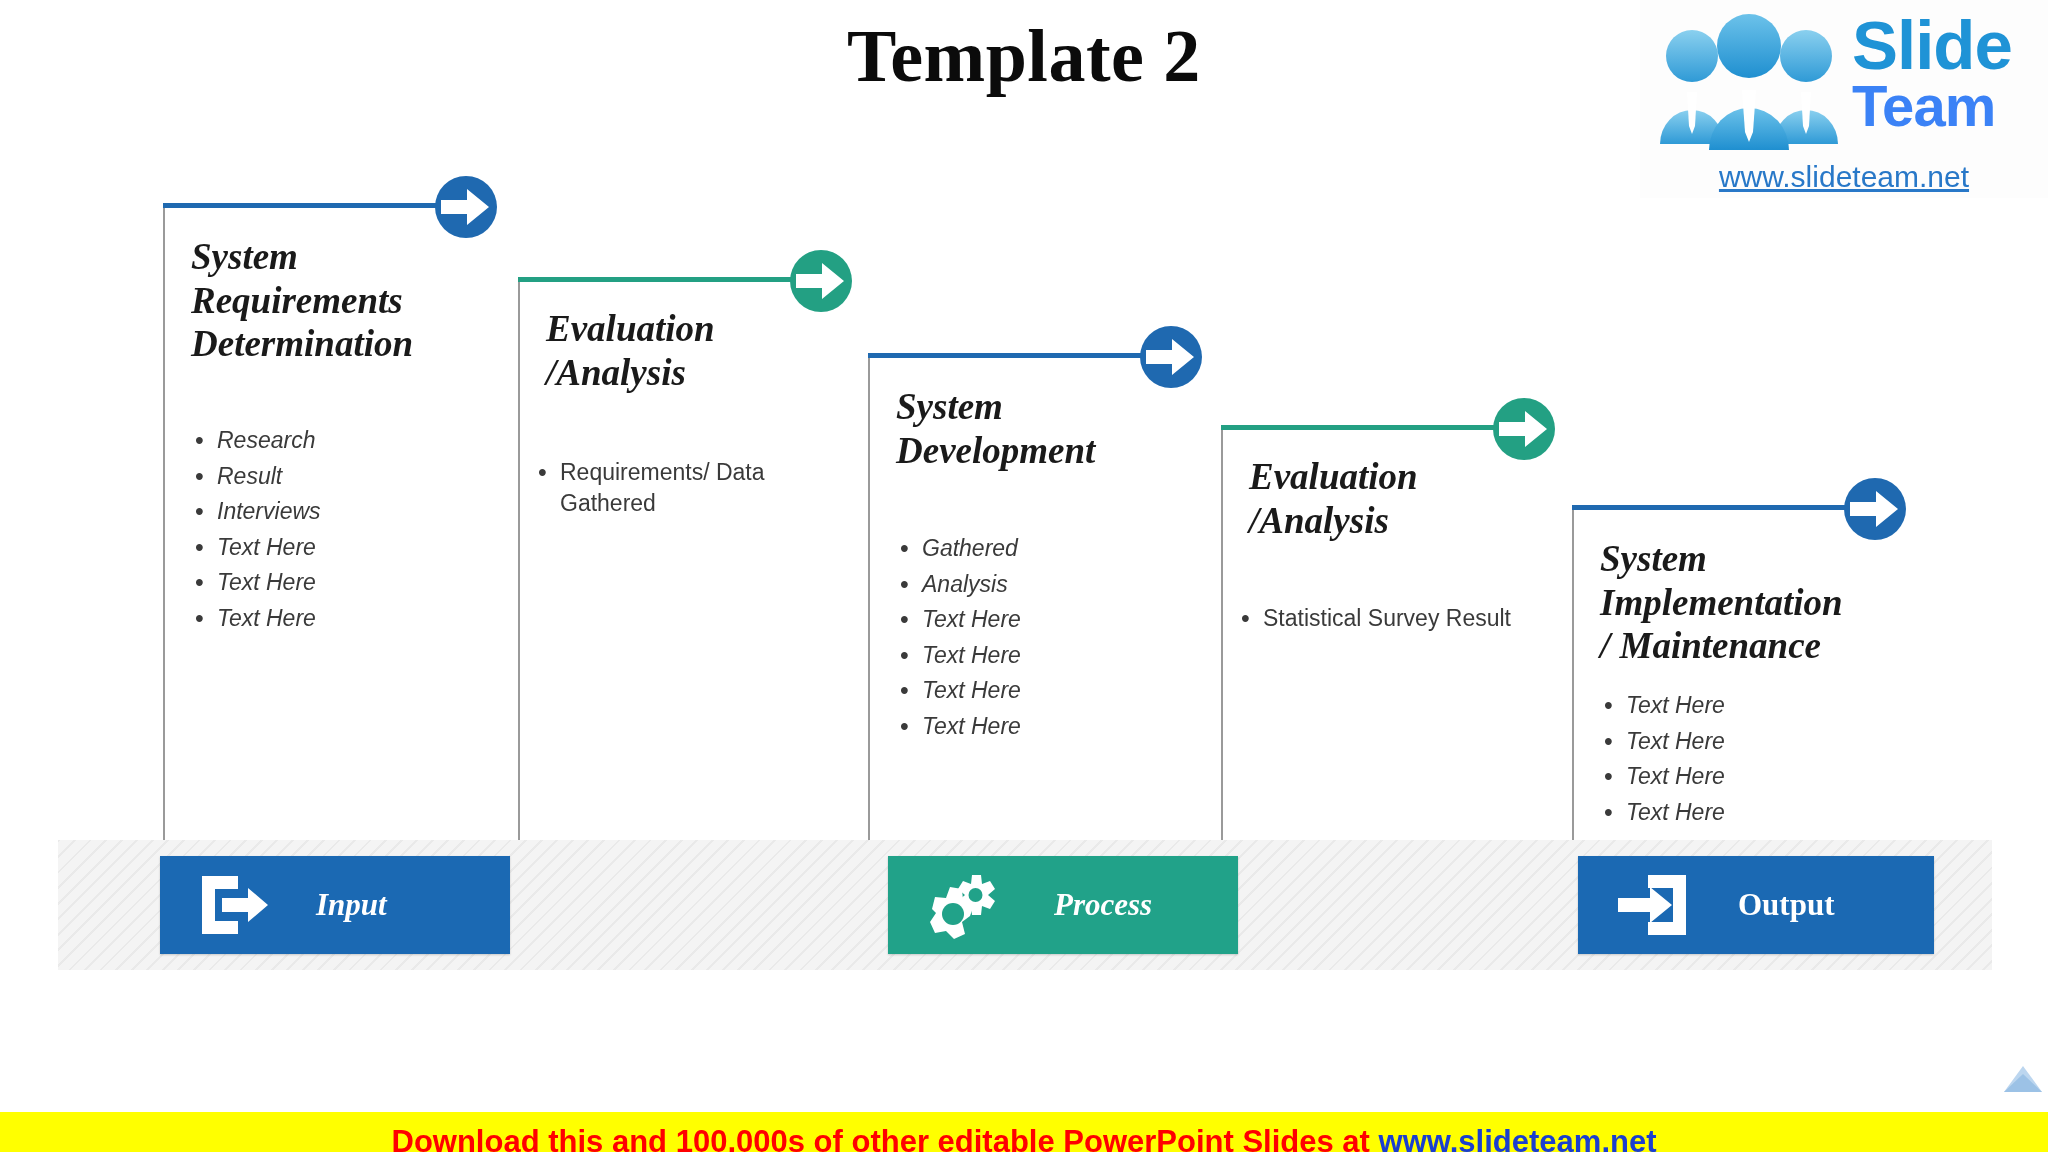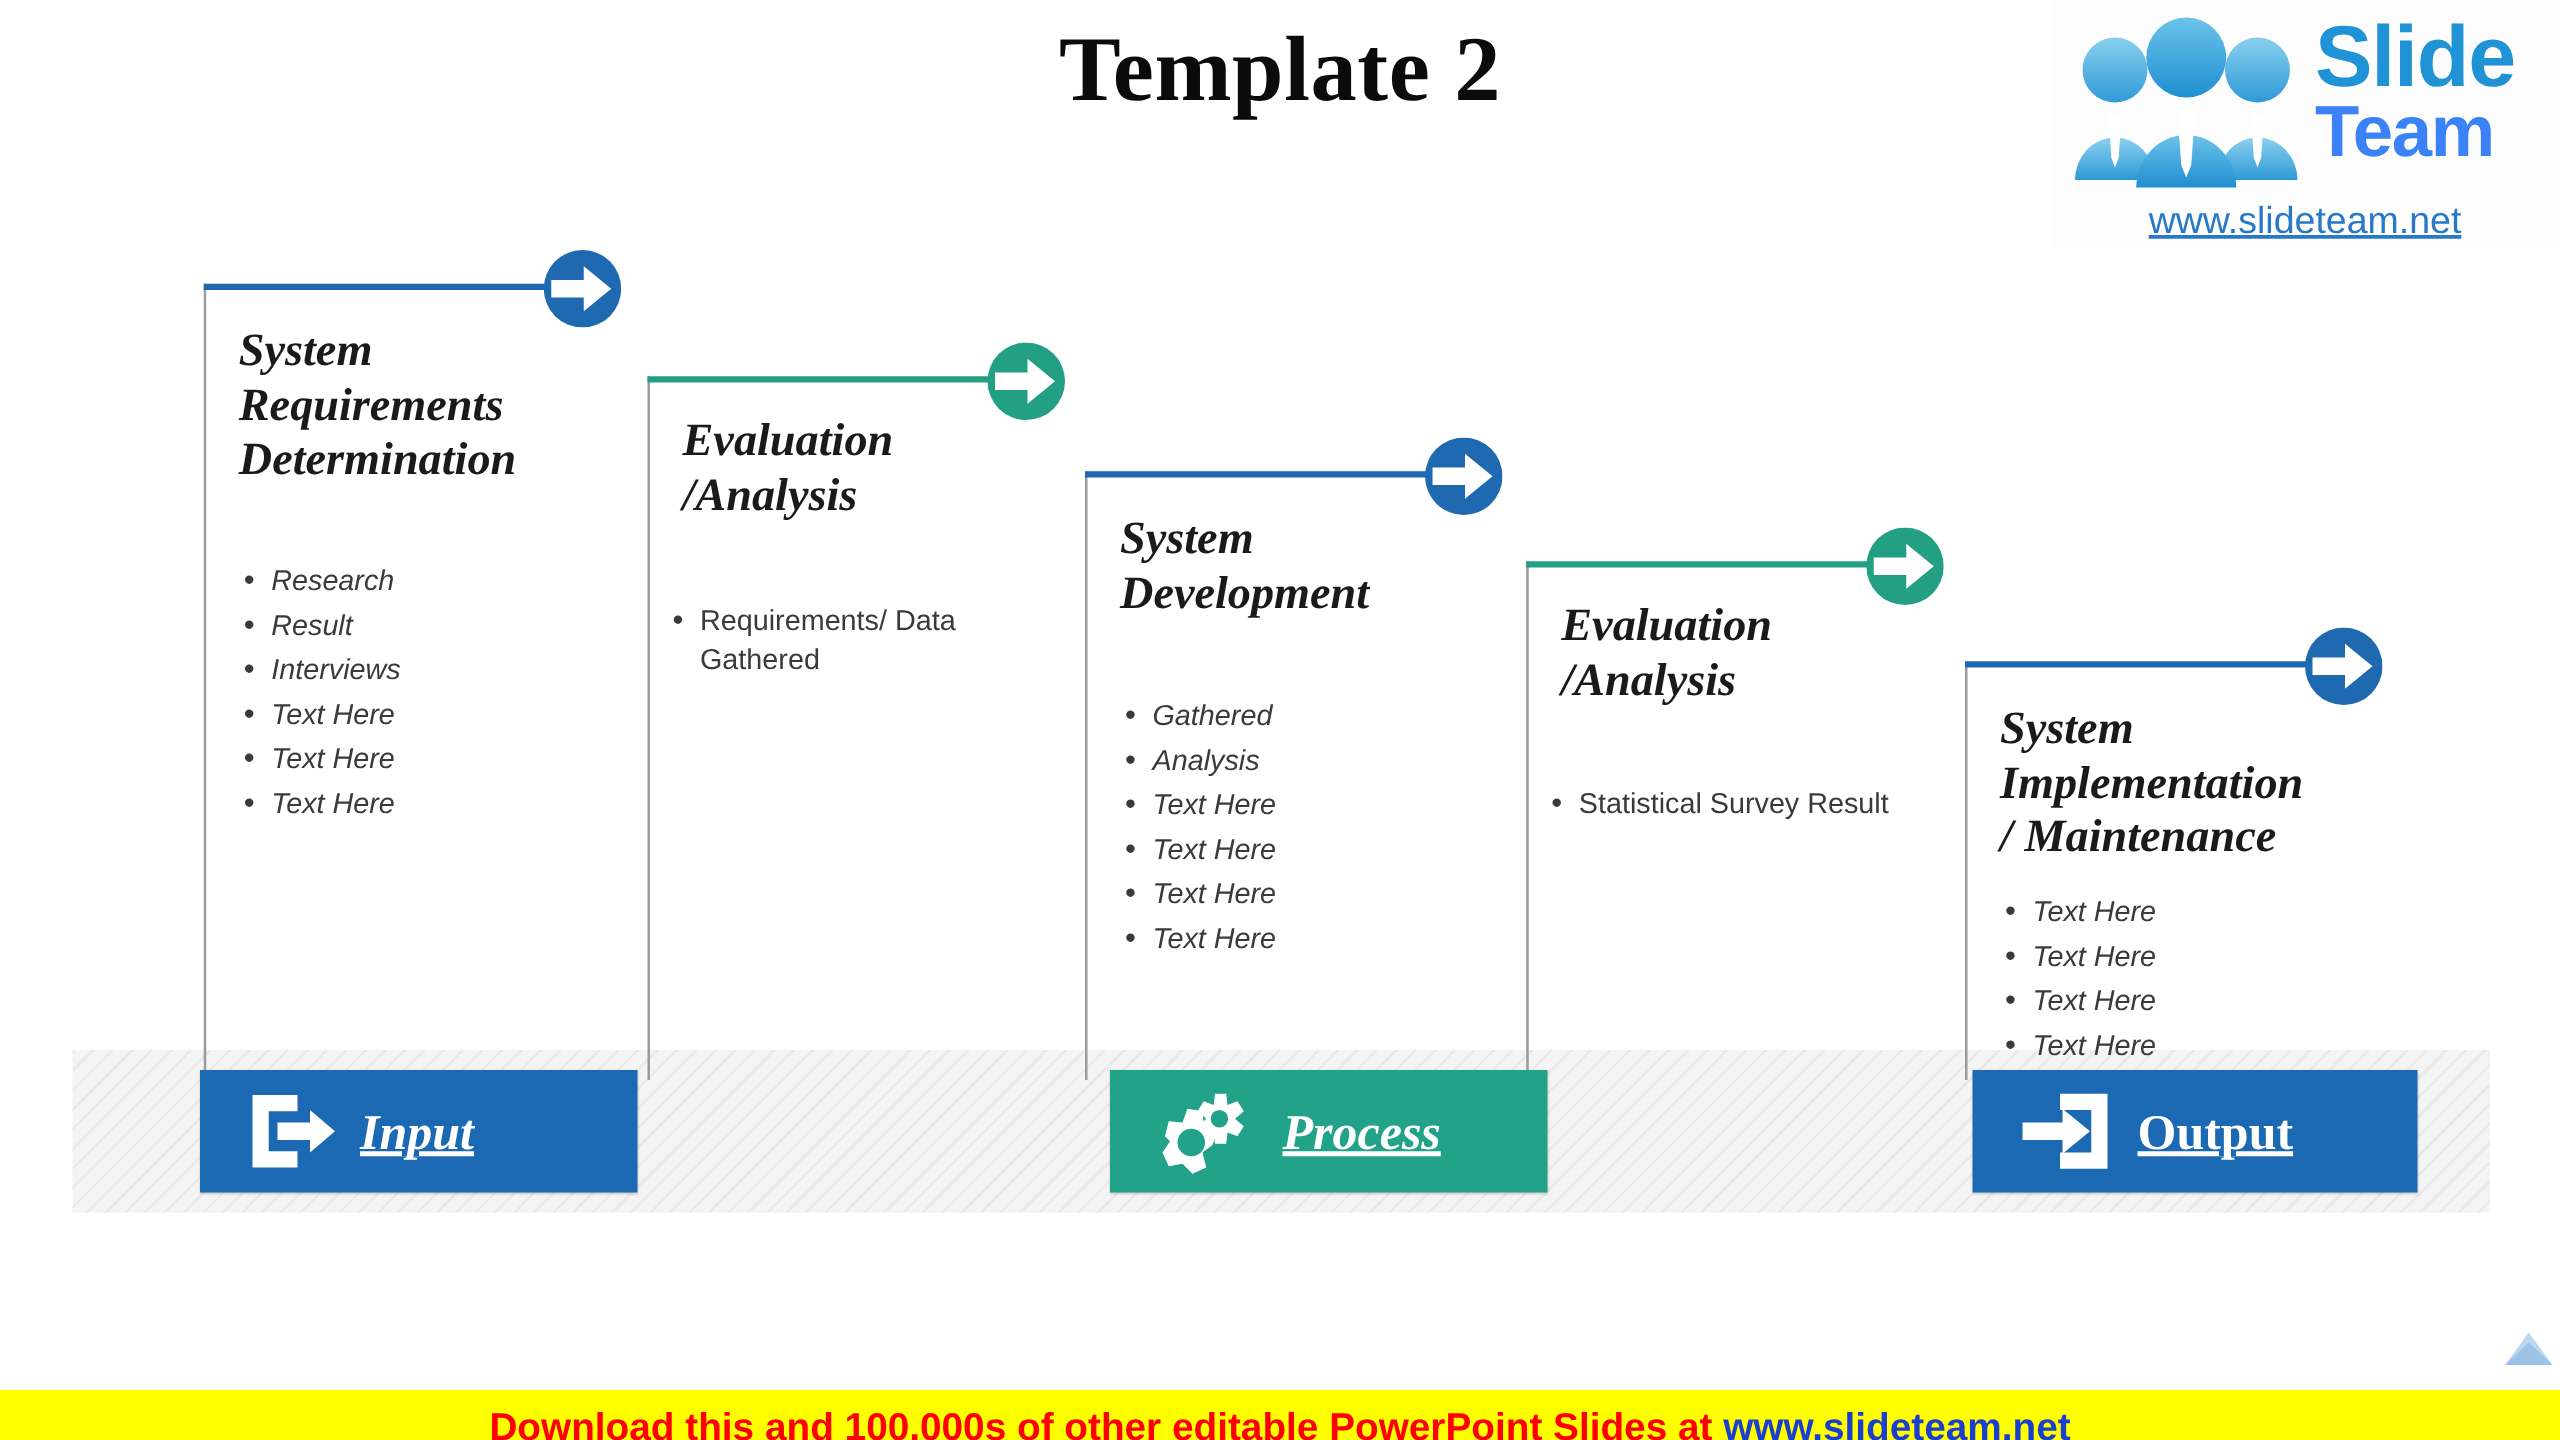--- a/index.html
+++ b/index.html
@@ -47,21 +47,21 @@
   .hatch-strip{
     position:absolute;left:58px;top:840px;width:1934px;height:130px;
     background:
       repeating-linear-gradient(135deg,
         rgba(0,0,0,0.045) 0px, rgba(0,0,0,0.045) 2px,
         rgba(0,0,0,0.0) 2px, rgba(0,0,0,0.0) 11px),
       #f4f4f4;
   }
 
   
-  .step{position:absolute;margin-top:24px;}
+  .step{position:absolute;}
   .step-vline{
     position:absolute;left:0;top:0;width:2px;
     background:#9a9a9a;
   }
   .step-hline{
     position:absolute;left:0;top:0;height:5px;
   }
   .step-arrow{position:absolute;}
   .step-title{
     position:absolute;
@@ -84,23 +84,23 @@
   .bullets.plain .bullet-txt{font-style:normal;}
 
   
   .cat-bar{
     position:absolute;height:98px;
     display:flex;align-items:center;
     box-shadow:0 1px 2px rgba(0,0,0,.18);
   }
   .cat-icon{flex:0 0 auto;margin-left:38px;display:flex;align-items:center;}
   .cat-label{
-    margin-left:18px;color:#ffffff;
+    margin-left:46px;color:#ffffff;
     font-family:"Liberation Serif","DejaVu Serif",serif;
-    font-weight:700;font-size:40px;text-decoration:underline;
+    font-weight:700;font-size:31px;
   }
   .cat-label.italic{font-style:italic;}
 
   
   .banner{
     position:absolute;left:0;top:1092px;width:2048px;height:60px;
     background:#ffff00;display:flex;align-items:center;justify-content:center;margin-top:20px;
   }
   .banner-text{
     font-family:"Liberation Sans",sans-serif;font-weight:700;font-size:31px;

